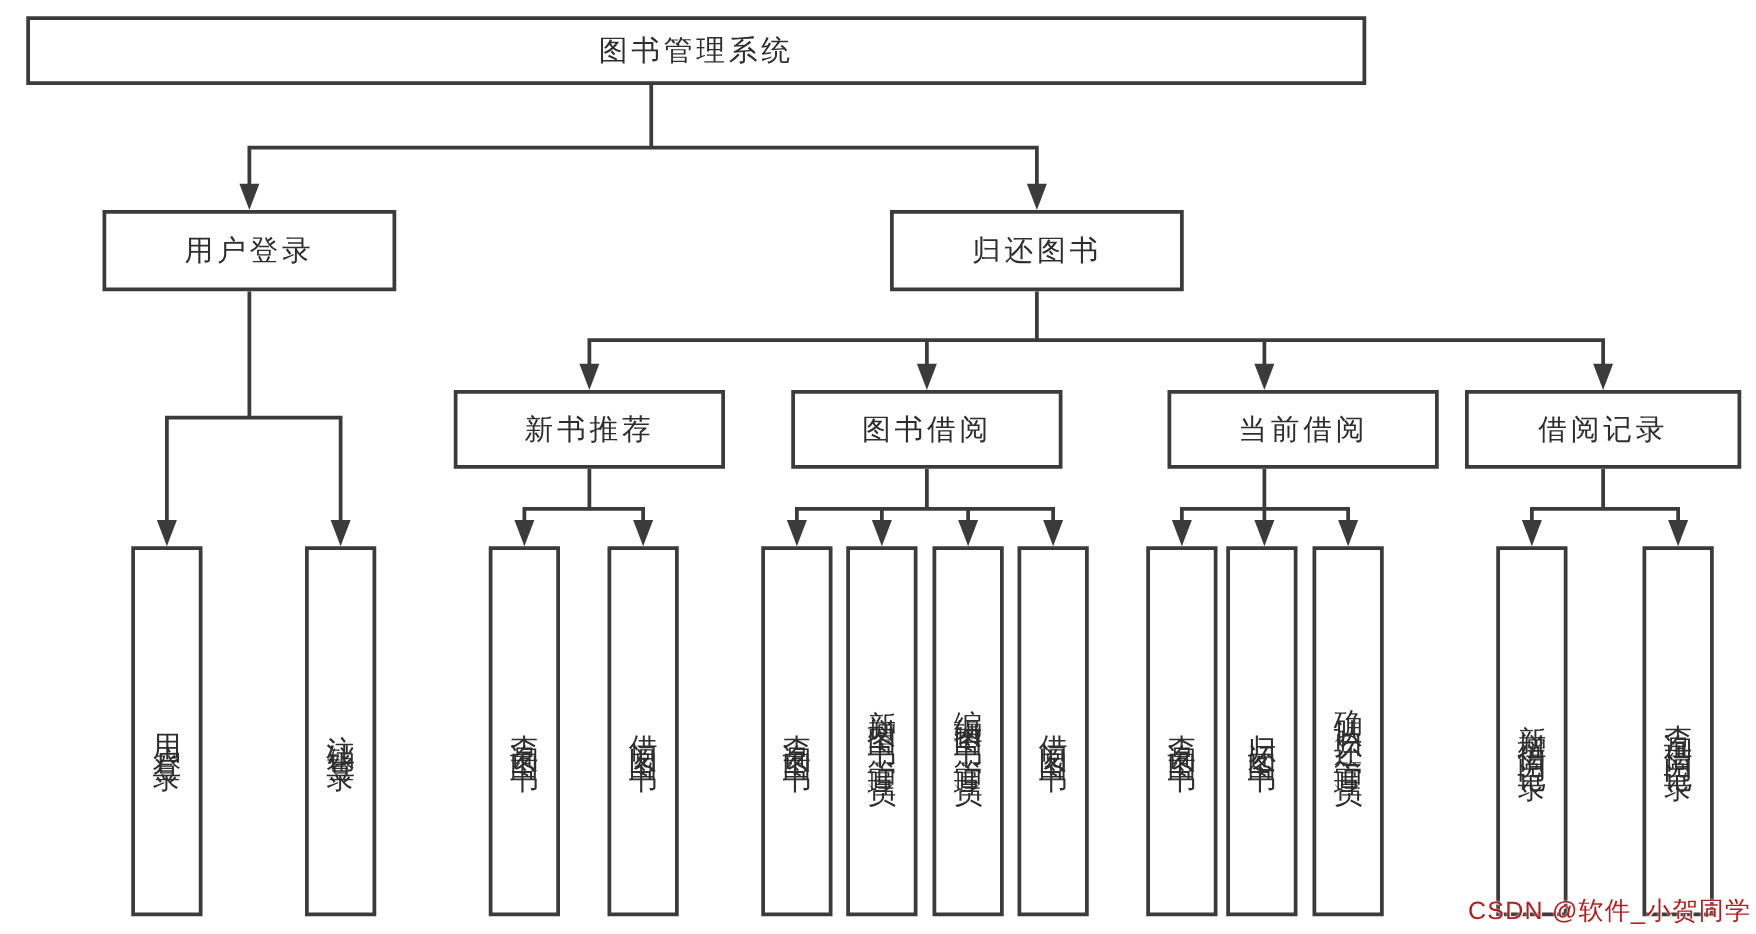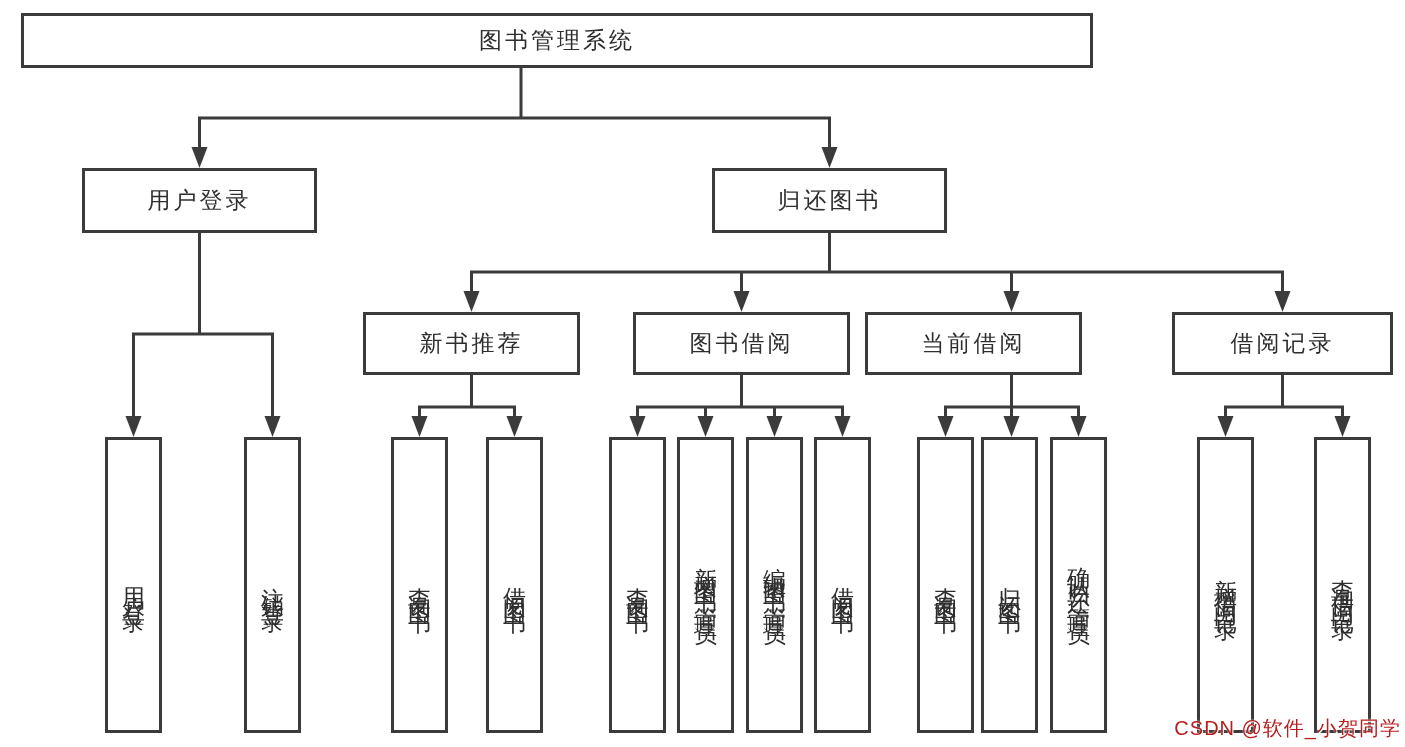--- a/index.html
+++ b/index.html
@@ -100,21 +100,21 @@
   <div class="node lv2" style="left:712px;">
     <span class="hlabel">归还图书</span>
   </div>
 
   <div class="node lv3" style="left:363px;">
     <span class="hlabel">新书推荐</span>
   </div>
   <div class="node lv3" style="left:633px;">
     <span class="hlabel">图书借阅</span>
   </div>
-  <div class="node lv3" style="left:865px;justify-content:center;">
+  <div class="node lv3" style="left:934px;justify-content:center;">
     <span class="hlabel">当前借阅</span>
   </div>
   <div class="node lv3" style="left:1172px; width:221px;">
     <span class="hlabel">借阅记录</span>
   </div>
 
   <div class="node vnode" style="left:105px;">
     <span class="vlabel">用户登录</span>
   </div>
   <div class="node vnode" style="left:244px;">

